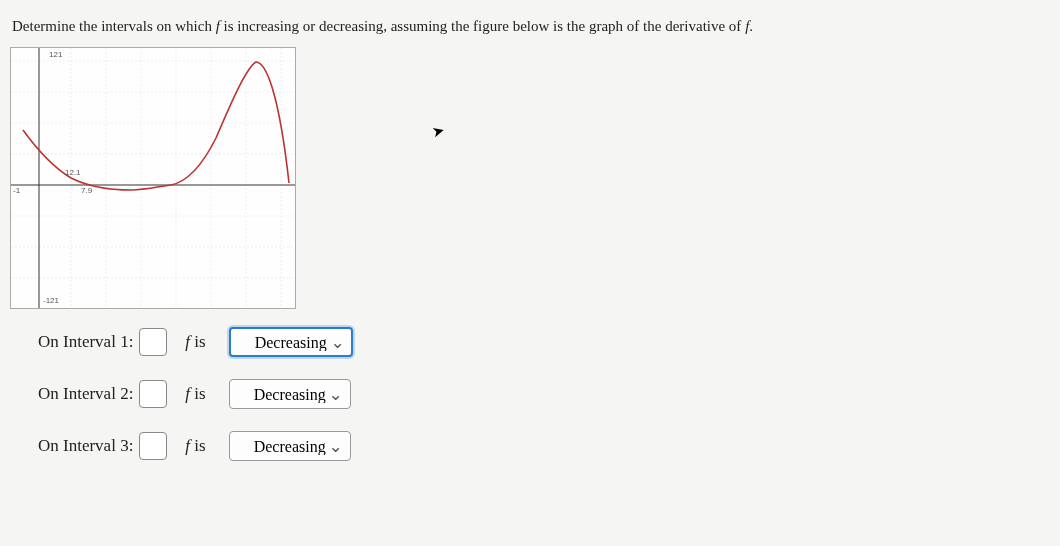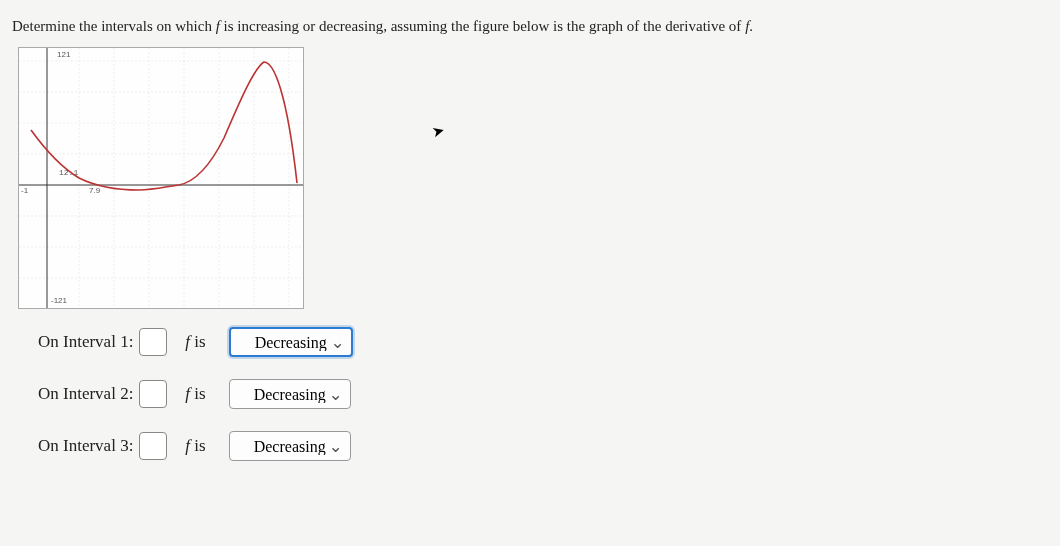--- a/index.html
+++ b/index.html
@@ -18,21 +18,21 @@
       font-size: 15px;
       margin-bottom: 12px;
       padding-left: 4px;
     }
     .fvar { font-style: italic; font-family: Georgia, serif; }
     .graph-box {
       width: 286px;
       height: 262px;
       border: 1px solid #aaa;
       background: #fefefe;
-      margin-left: 10px;
+      margin-left: 2px;
       position: relative;
     }
     .answer-rows {
       margin-top: 18px;
       padding-left: 30px;
     }
     .answer-row {
       display: flex;
       align-items: center;
       margin-bottom: 22px;
@@ -126,21 +126,21 @@
         <line x1="235" y1="0" x2="235" y2="260"></line>
         <line x1="270" y1="0" x2="270" y2="260"></line>
       </g>
 
       <line x1="28" y1="0" x2="28" y2="260" stroke="#333" stroke-width="1"></line>
       <line x1="0" y1="137" x2="284" y2="137" stroke="#333" stroke-width="1"></line>
 
       <path d="M 12 82 C 25 100, 40 118, 60 130 C 80 140, 100 142, 120 142 C 135 142, 150 138, 160 137 C 175 134, 190 120, 205 90 C 220 55, 235 20, 245 14 C 255 14, 268 45, 278 135" stroke="#b33" stroke-width="1.6" fill="none"></path>
     </svg>
     <div class="axis-label" style="left:38px; top:2px;">121</div>
-    <div class="axis-label" style="left:40px; top:120px;font-family:Liberation Mono, monospace;">12.1</div>
+    <div class="axis-label" style="left:54px; top:120px;">12.1</div>
     <div class="axis-label" style="left:2px; top:138px;">-1</div>
     <div class="axis-label" style="left:70px; top:138px;">7.9</div>
     <div class="axis-label" style="left:32px; top:248px;">-121</div>
   </div>
 
   <div class="answer-rows">
 
     <div class="answer-row">
       <span class="label">On Interval 1:</span>
       <input class="interval-input" type="text" value="" style="">

